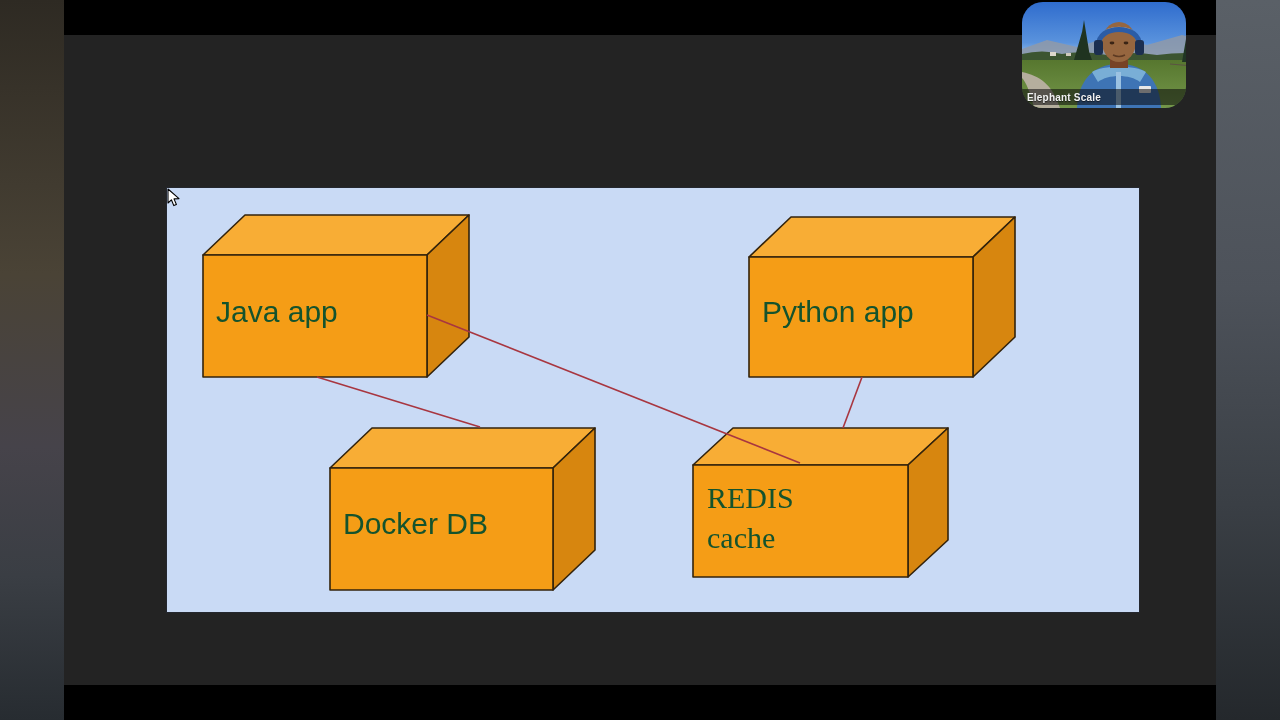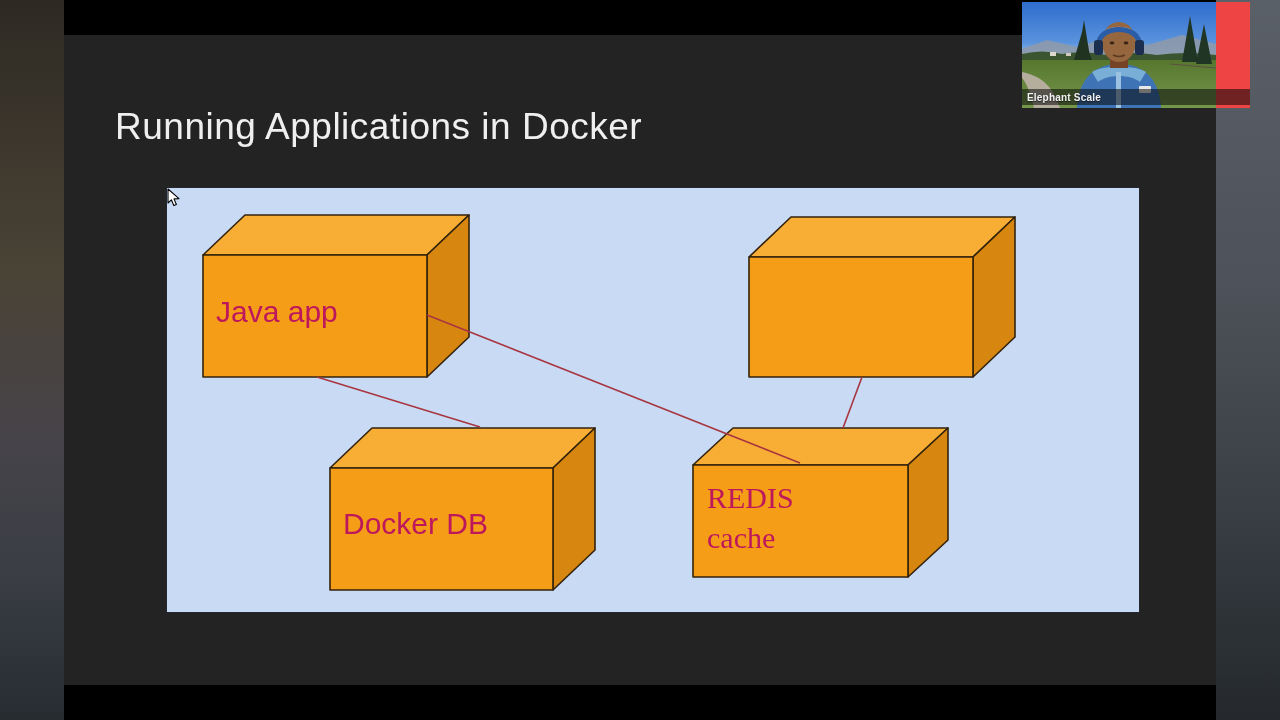--- a/index.html
+++ b/index.html
@@ -20,30 +20,30 @@
   .slide-title{
     position:absolute;left:51px;top:71px;
     font-size:37px;color:#efefef;letter-spacing:.5px;white-space:nowrap;
   }
   .panel{
     position:absolute;left:103px;top:153px;width:972px;height:424px;
     background:#c9daf5;box-shadow:0 0 0 1px rgba(40,50,80,.25);
   }
   .panel svg{position:absolute;left:0;top:0;}
   .node-label{
-    position:absolute;color:#be185d;font-size:30px;line-height:40px;white-space:pre-line;
+    position:absolute;color:#14532d;font-size:30px;line-height:40px;white-space:pre-line;
   }
   .node-label.java{left:49px;top:104px;}
   .node-label.python{left:595px;top:104px;}
   .node-label.mysql{left:176px;top:316px;}
   .node-label.redis{left:540px;top:290px;width:150px;font-family:Liberation Serif, serif;}
   .cursor{position:absolute;left:354px;top:452px;width:14px;height:20px;}
   .webcam{
-    position:absolute;left:1022px;top:2px;width:228px;height:106px;
-    overflow:hidden;background:#ef4444;
+    position:absolute;left:1022px;top:2px;width:164px;height:106px;
+    overflow:hidden;background:#0f172a;border-radius:21px;
   }
   .webcam svg{display:block;}
   .cam-label-strip{
     position:absolute;left:0;right:0;top:87px;height:16px;
     background:rgba(8,8,10,.55);display:flex;align-items:center;
   }
   .cam-label-strip span{
     color:#f2f2f2;font-size:10px;font-weight:600;padding-left:5px;
     letter-spacing:.2px;text-shadow:0 1px 1px rgba(0,0,0,.6);white-space:nowrap;
   }
@@ -51,21 +51,20 @@
 </head>
 <body>
 
 <div class="stage">
 
   <div class="side-col left"></div>
   <div class="side-col right"></div>
 
   <div class="slide">
 
-    <div class="slide-title">Running Applications in Docker</div>
 
     <div class="panel">
 
       <svg width="972" height="424" viewBox="0 0 972 424">
         <g stroke="#33230c" stroke-width="1.6" stroke-linejoin="round">
 
           <g>
             <polygon points="36,67 78,27 302,27 260,67" fill="#f8ad35"></polygon>
             <polygon points="260,67 302,27 302,149 260,189" fill="#d7860f"></polygon>
             <polygon points="36,67 260,67 260,189 36,189" fill="#f59d16"></polygon>
@@ -91,20 +90,21 @@
         </g>
 
         <g stroke="#a83640" stroke-width="1.6" fill="none">
           <line x1="260" y1="127" x2="633" y2="275"></line>
           <line x1="150" y1="189" x2="313" y2="239"></line>
           <line x1="695" y1="189" x2="676" y2="240"></line>
         </g>
       </svg>
 
       <div class="node-label java">Java app</div>
+      <div class="node-label python">Python app</div>
       <div class="node-label mysql">Docker DB</div>
       <div class="node-label redis">REDIS cache</div>
 
       <svg class="cursor" viewBox="0 0 14 20">
         <path d="M1,1 L1,15 L4.4,11.8 L6.8,17.6 L9.4,16.5 L7,10.9 L12,10.6 Z" fill="#ffffff" stroke="#000000" stroke-width="1.1" stroke-linejoin="round"></path>
       </svg>
     </div>
   </div>
 
   <div class="webcam">

